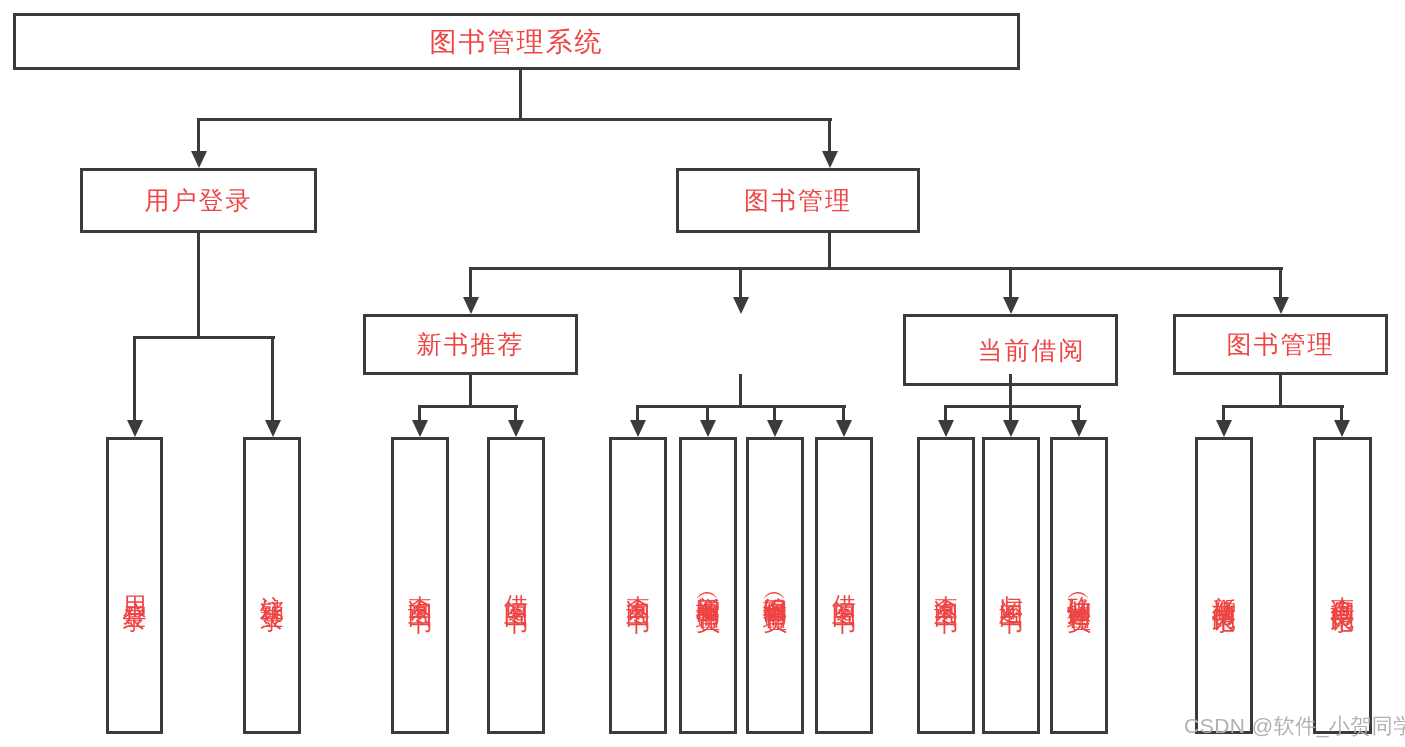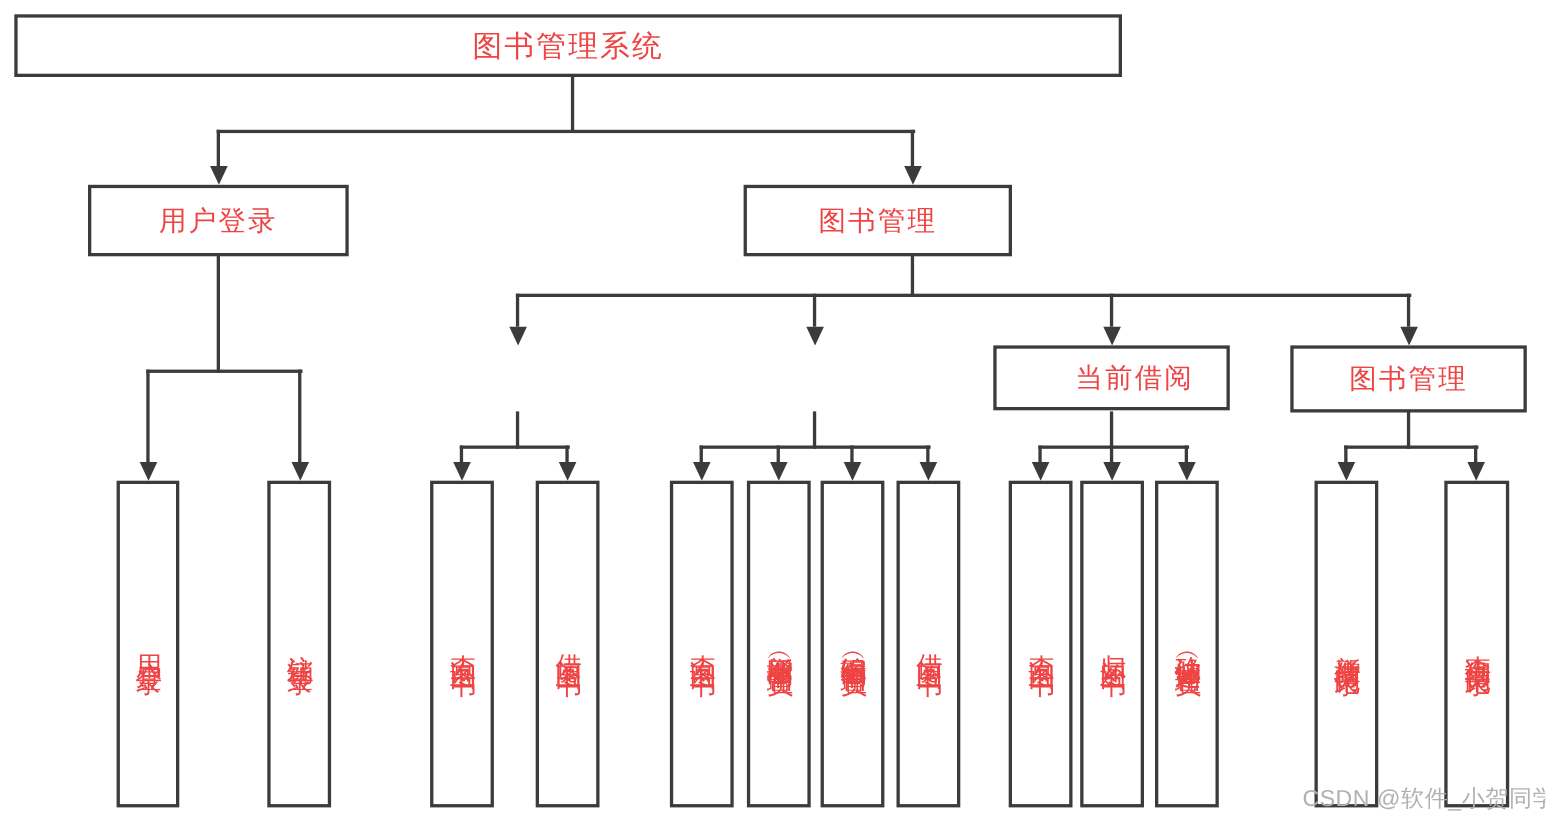--- a/index.html
+++ b/index.html
@@ -92,21 +92,24 @@
   <div class="arrow" style="left:133px; top:336px; height:84px;"></div>
   <div class="arrow" style="left:271px; top:336px; height:84px;"></div>
 
   <div class="line" style="left:828px; top:232px; width:3px; height:38px;"></div>
   <div class="line" style="left:469px; top:267px; width:814px; height:3px;"></div>
   <div class="arrow" style="left:469px; top:267px; height:30px;"></div>
   <div class="arrow" style="left:739px; top:267px; height:30px;"></div>
   <div class="arrow" style="left:1009px; top:267px; height:30px;"></div>
   <div class="arrow" style="left:1279px; top:267px; height:30px;"></div>
 
-  <div class="box hnode" style="left:903px; top:314px; width:215px; height:59px;padding-left:42px;">
+  <div class="box hnode" style="left:363px; top:314px; width:215px; height:61px;">
+    <span>新书推荐</span>
+  </div>
+  <div class="box hnode" style="left:903px; top:314px; width:215px; height:72px;padding-left:42px;">
     <span>当前借阅</span>
   </div>
   <div class="box hnode" style="left:1173px; top:314px; width:215px; height:61px;">
     <span>图书管理</span>
   </div>
 
   <div class="line" style="left:469px; top:374px; width:3px; height:34px;"></div>
   <div class="line" style="left:418px; top:405px; width:100px; height:3px;"></div>
   <div class="arrow" style="left:418px; top:405px; height:15px;"></div>
   <div class="arrow" style="left:514px; top:405px; height:15px;"></div>

